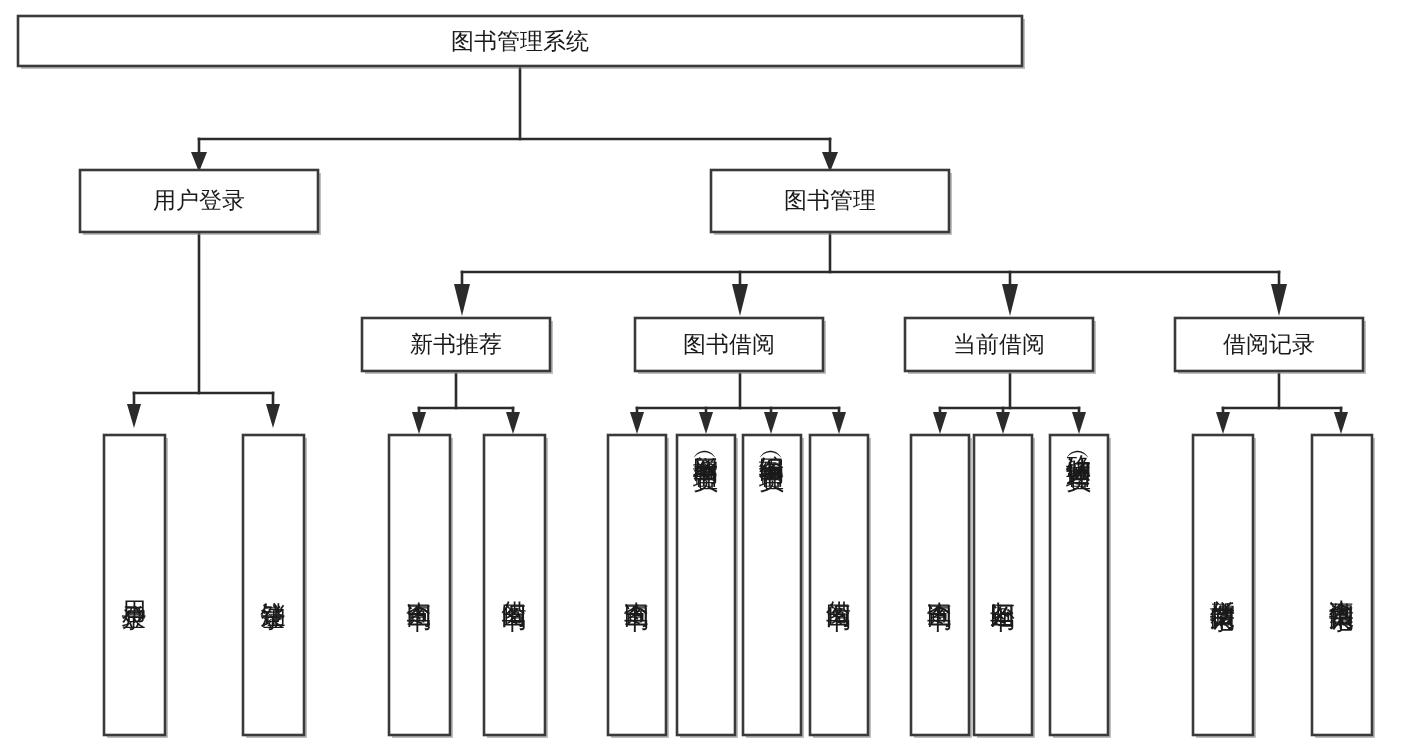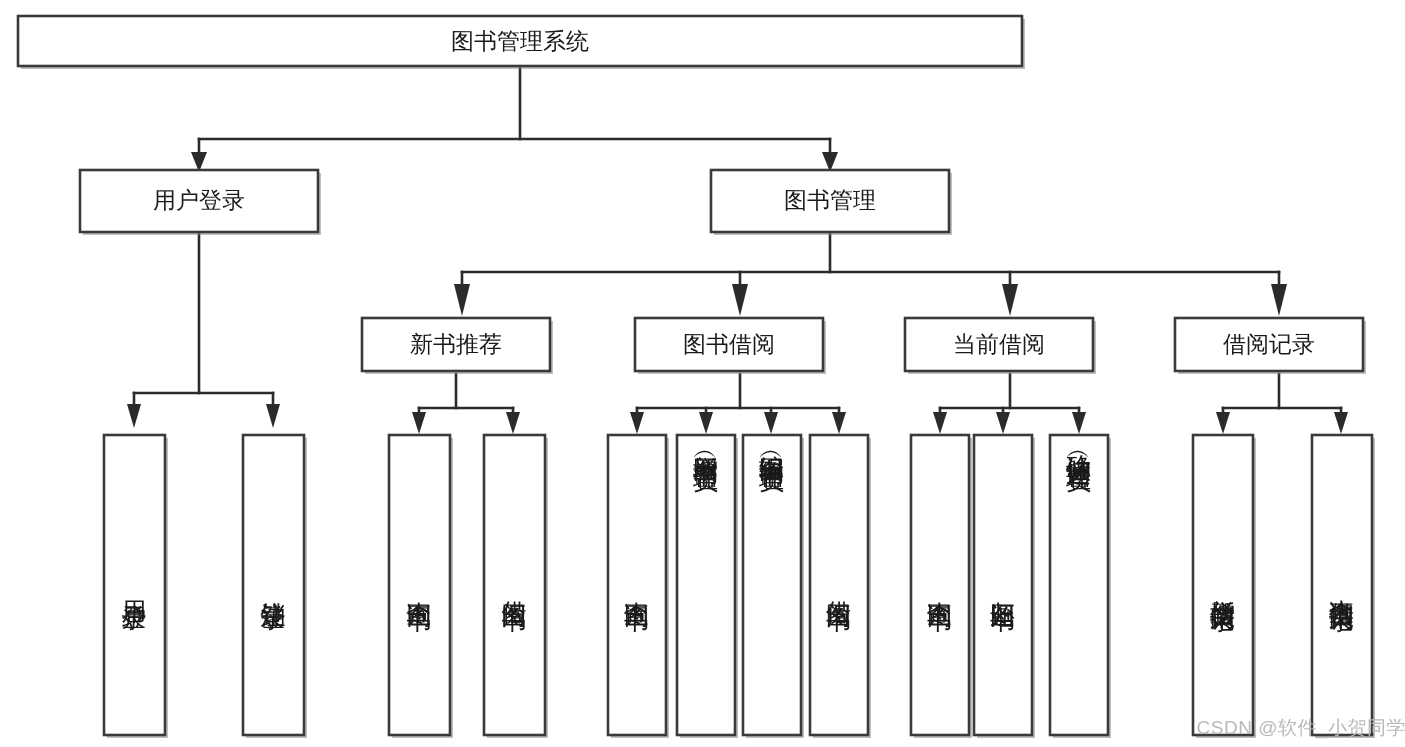--- a/index.html
+++ b/index.html
@@ -283,15 +283,14 @@
     <span class="leaf-label">确认归还（管理员）</span>
   </div>
 
   <div class="leaf-label-wrap" style="left:1193px; top:435px; width:60px; height:300px;">
     <span class="leaf-label">新增借阅记录</span>
   </div>
   <div class="leaf-label-wrap" style="left:1312px; top:435px; width:60px; height:300px;">
     <span class="leaf-label">查询借阅记录</span>
   </div>
 
-  <div class="watermark">CSDN @软件_小贺同学</div>
 
 </div>
 
 </body></html>

